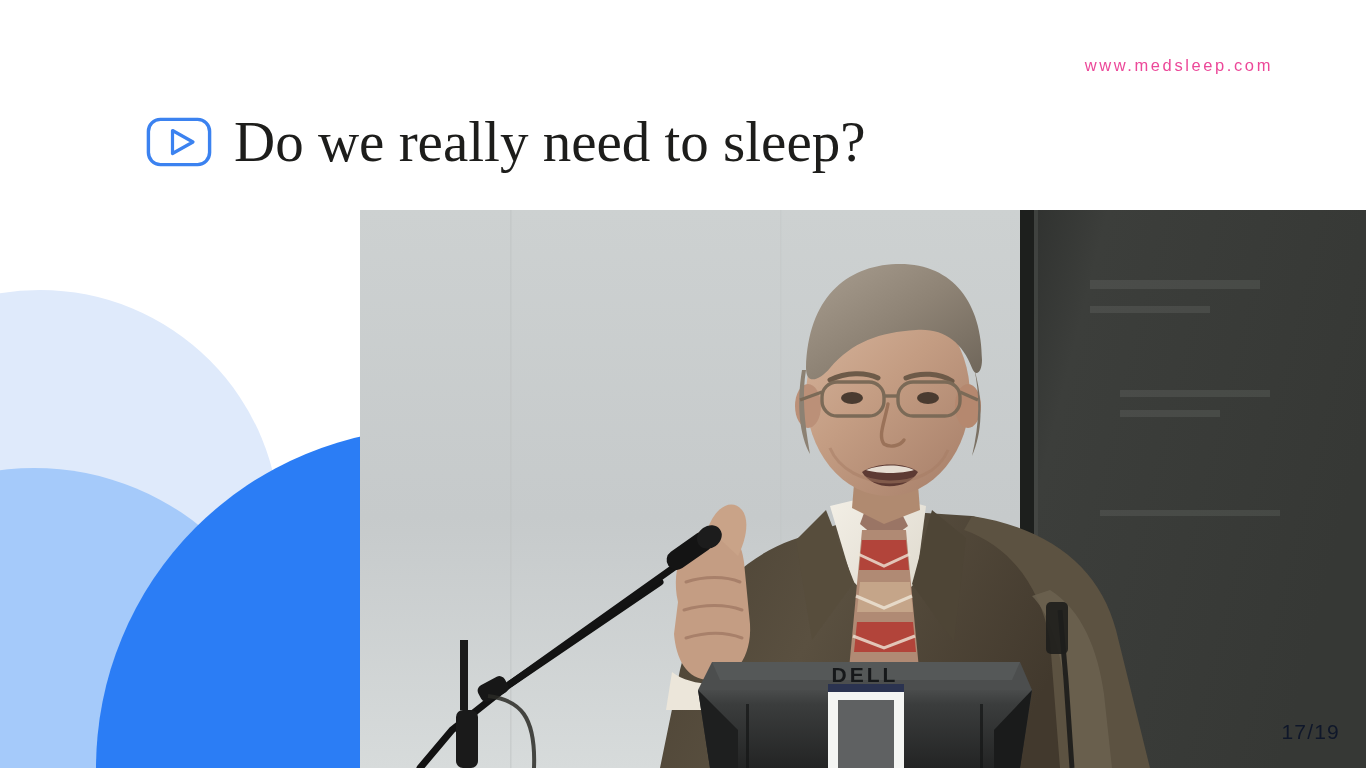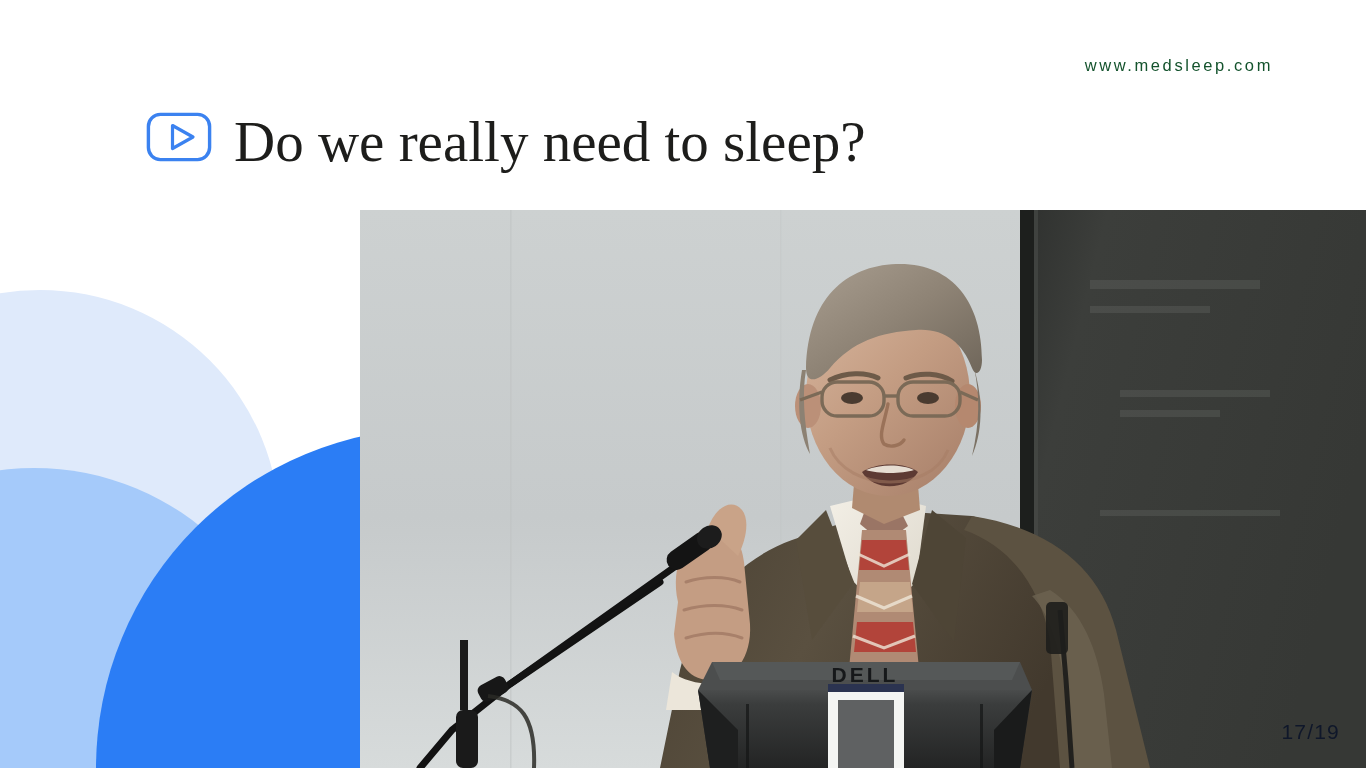--- a/index.html
+++ b/index.html
@@ -52,31 +52,32 @@
     background: #2b7df5;
   }
 
   
   #site-url {
     position: absolute;
     right: 93px;
     top: 56px;
     font-size: 16.5px;
     letter-spacing: 2.6px;
-    color: #14532d;
+    color: #ec4899;
     font-family: "Liberation Sans", sans-serif;
     white-space: nowrap;
   }
 
   
   #title-row {
     position: absolute;
     left: 146px;
     top: 112px;
     display: flex;
+    align-items: center;
     gap: 22px;
     z-index: 5;
   }
   #play-icon {
     width: 66px;
     height: 50px;
     flex: 0 0 auto;
     display: block;
   }
   #slide-title {

